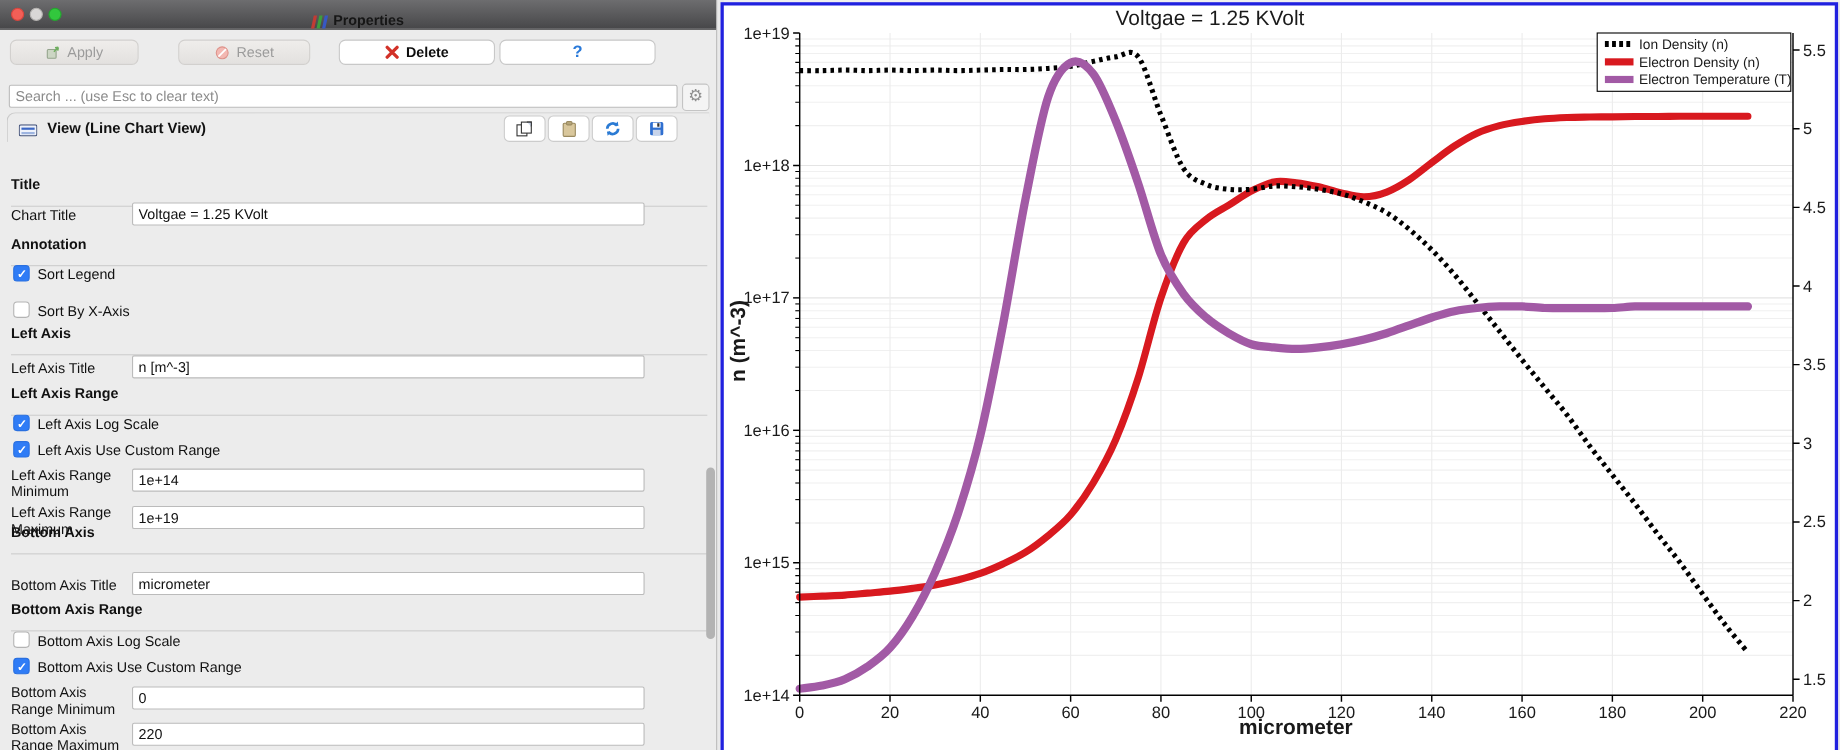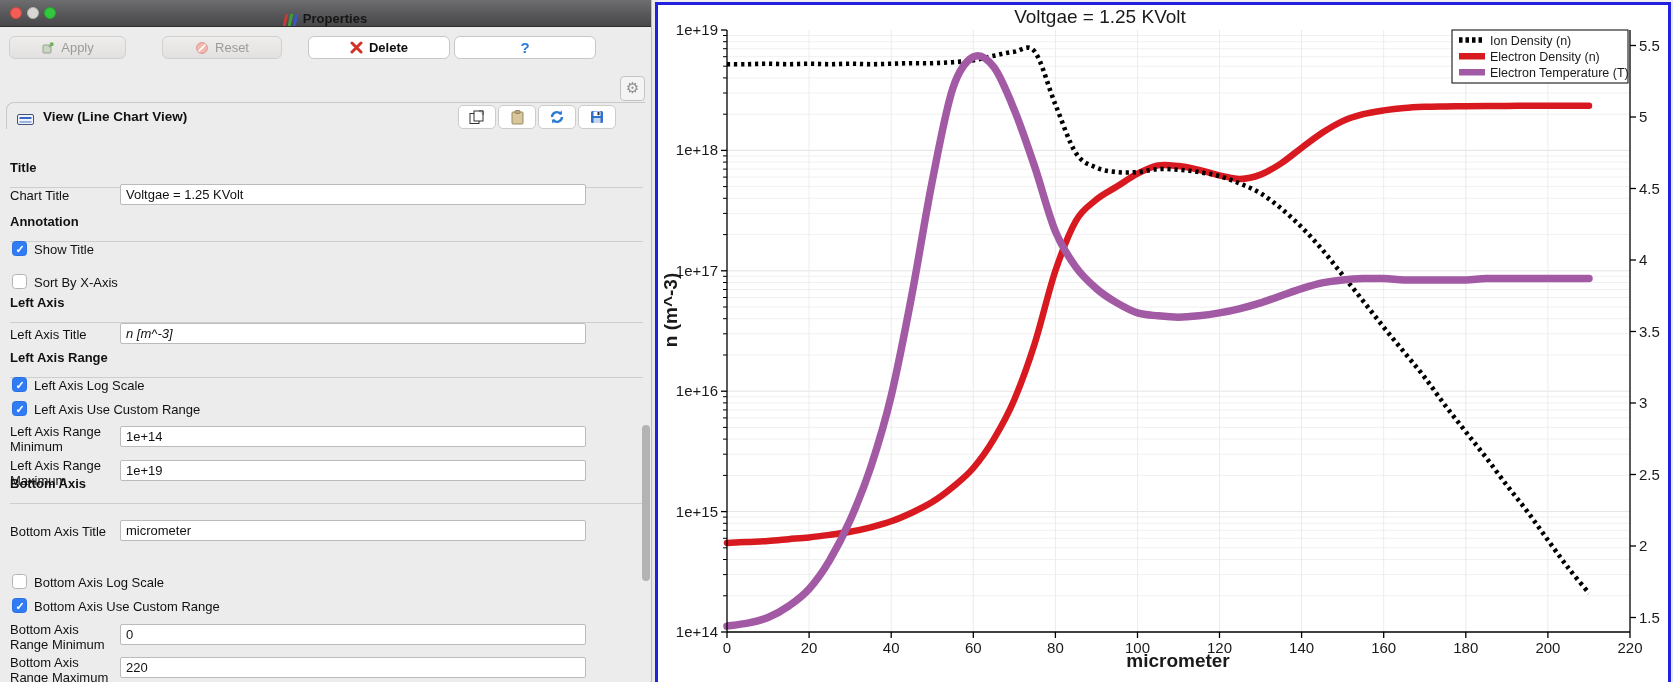--- a/index.html
+++ b/index.html
@@ -88,20 +88,21 @@
   <div class="btn en" style="left:308px;width:142px">
     <svg width="13" height="13">
         <path d="M2 2 L11 11 M11 2 L2 11" stroke="#d23128" stroke-width="3" stroke-linecap="round"></path>
       </svg>
     <span>Delete</span>
   </div>
   <div class="btn en" style="left:454px;width:142px;color:#2979d9;font-size:15px">
     <span>?</span>
   </div>
 
+  <input class="tf search" placeholder="Search ... (use Esc to clear text)" style="">
   <div class="gearbtn">
     <span>⚙</span>
   </div>
 
   <div class="viewhdr">
     <span class="viewicon">
       <svg width="17" height="11">
           <rect x="0.5" y="0.5" width="16" height="10" rx="1.5" fill="#eef2fa" stroke="#44537a"></rect>
           <rect x="2.5" y="3" width="12" height="2" fill="#3b66c4"></rect>
           <rect x="2.5" y="7" width="12" height="2" fill="#9db4e0"></rect>
@@ -139,43 +140,44 @@
         </svg>
     </div>
   </div>
 
   <div class="sec" style="top:160px"><span>Title</span></div>
   <div class="flabel" style="top:188px">Chart Title</div>
   <input class="tf field" style="top: 184px;" value="Voltgae = 1.25 KVolt">
 
   <div class="sec" style="top:214px"><span>Annotation</span></div>
   <span class="cb on" style="top:241px"></span>
-  <span class="cbl" style="top:242px">Show Title</span>
+  <span class="cbl" style="top:242px">Sort Legend</span>
   <span class="cb" style="top:274px"></span>
   <span class="cbl" style="top:275px">Sort By X-Axis</span>
 
   <div class="sec" style="top:295px"><span>Left Axis</span></div>
   <div class="flabel" style="top:327px">Left Axis Title</div>
-  <input class="tf field" style="top: 323px; font-style: italic;" value="n [m^-3]">
+  <input class="tf field" style="top: 323px;" value="n [m^-3]">
 
   <div class="sec" style="top:350px"><span>Left Axis Range</span></div>
   <span class="cb on" style="top:377px"></span>
   <span class="cbl" style="top:378px">Left Axis Log Scale</span>
   <span class="cb on" style="top:401px"></span>
   <span class="cbl" style="top:402px">Left Axis Use Custom Range</span>
 
   <div class="flabel2" style="top:424px">Left Axis Range Minimum</div>
   <input class="tf field" style="top: 426px;" value="1e+14">
   <div class="flabel2" style="top:458px">Left Axis Range Maximum</div>
   <input class="tf field" style="top: 460px;" value="1e+19">
 
   <div class="sec" style="top:476px"><span>Bottom Axis</span></div>
   <div class="flabel" style="top:524px">Bottom Axis Title</div>
   <input class="tf field" style="top: 520px;" value="micrometer">
 
+  <div class="sec" style="top:546px"><span>Bottom Axis Range</span></div>
   <span class="cb" style="top:574px"></span>
   <span class="cbl" style="top:575px">Bottom Axis Log Scale</span>
   <span class="cb on" style="top:598px"></span>
   <span class="cbl" style="top:599px">Bottom Axis Use Custom Range</span>
 
   <div class="flabel2" style="top:622px">Bottom Axis Range Minimum</div>
   <input class="tf field" style="top: 624px;" value="0">
   <div class="flabel2" style="top:655px">Bottom Axis Range Maximum</div>
   <input class="tf field" style="top: 657px;" value="220">
 

